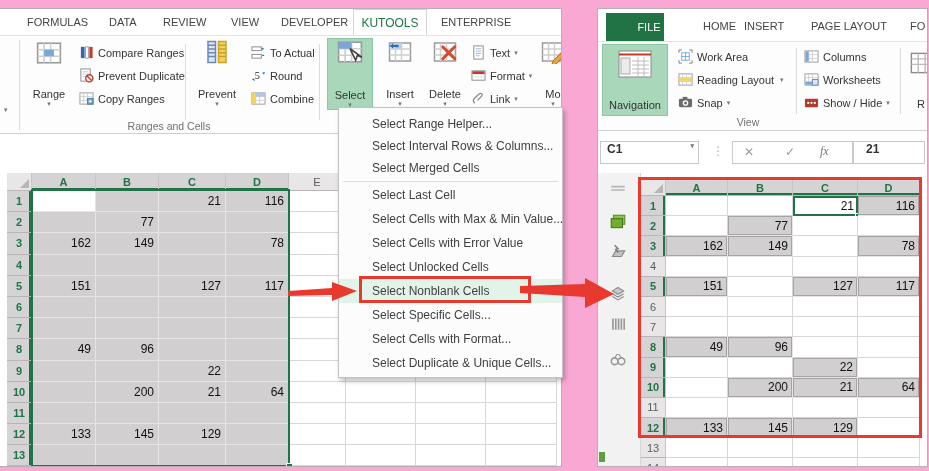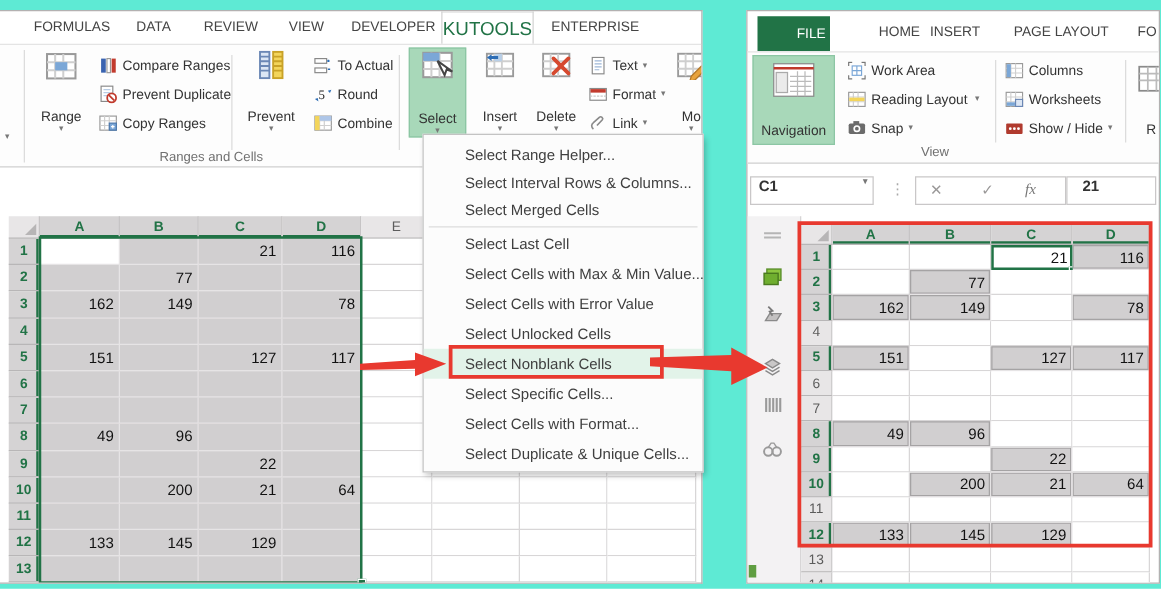--- a/index.html
+++ b/index.html
@@ -1,29 +1,29 @@
 <!DOCTYPE html>
 <html style="--green: #217346; --hlgreen: #a8d8b9; --menuhl: #e2f3e9; --red: #e8392f; --cellgray: #d1cfd0;"><head>
 <meta charset="utf-8">
 <style>
   :root{
     --green:#217346; --hlgreen:#a8d8b9; --menuhl:#e2f3e9; --red:#e8392f;
     --cellgray:#d1cfd0; --hdrsel:#d5d3d4;
   }
   *{box-sizing:border-box;}
   body{margin:0;background:#fff;font-family:"Liberation Sans",sans-serif;}
-  .canvas{position:relative;width:929px;height:471px;background:#5eead4;overflow:hidden;}
+  .canvas{position:relative;width:929px;height:471px;background:#f9a8d4;overflow:hidden;}
   .window{position:absolute;background:#fff;border:1px solid #b3b1b1;overflow:hidden;}
   #left-window{left:-1px;top:8px;width:563px;height:459px;border-left:none;}
   #right-window{left:597px;top:8px;width:331px;height:459px;}
 
   
   .tab{position:absolute;top:7px;font-size:11px;color:#444;white-space:nowrap;}
   .tab-active-box{position:absolute;top:0;height:27px;background:#fff;border:1px solid #d4d4d4;border-bottom:none;
-    display:flex;align-items:center;justify-content:center;font-size:15px;color:var(--green);}
+    display:flex;align-items:center;justify-content:center;font-size:12px;color:var(--green);}
   .file-tab{position:absolute;display:flex;align-items:center;justify-content:center;
     background:var(--green);color:#fff;font-size:11px;padding-left:28px;}
 
   
   .ribbon{position:absolute;left:0;width:100%;background:#fdfdfd;border-top:1px solid #e4e4e4;border-bottom:1px solid #cfcfcf;}
   .bigbtn{position:absolute;display:flex;flex-direction:column;align-items:center;font-size:11px;color:#333;}
   .bigbtn .lbl{margin-top:auto;}
   .caret{font-size:7px;color:#777;line-height:8px;}
   .smallrow{position:absolute;height:17px;display:flex;align-items:center;font-size:11px;color:#333;white-space:nowrap;}
   .smallrow .icon{margin-right:4px;display:inline-flex;}

